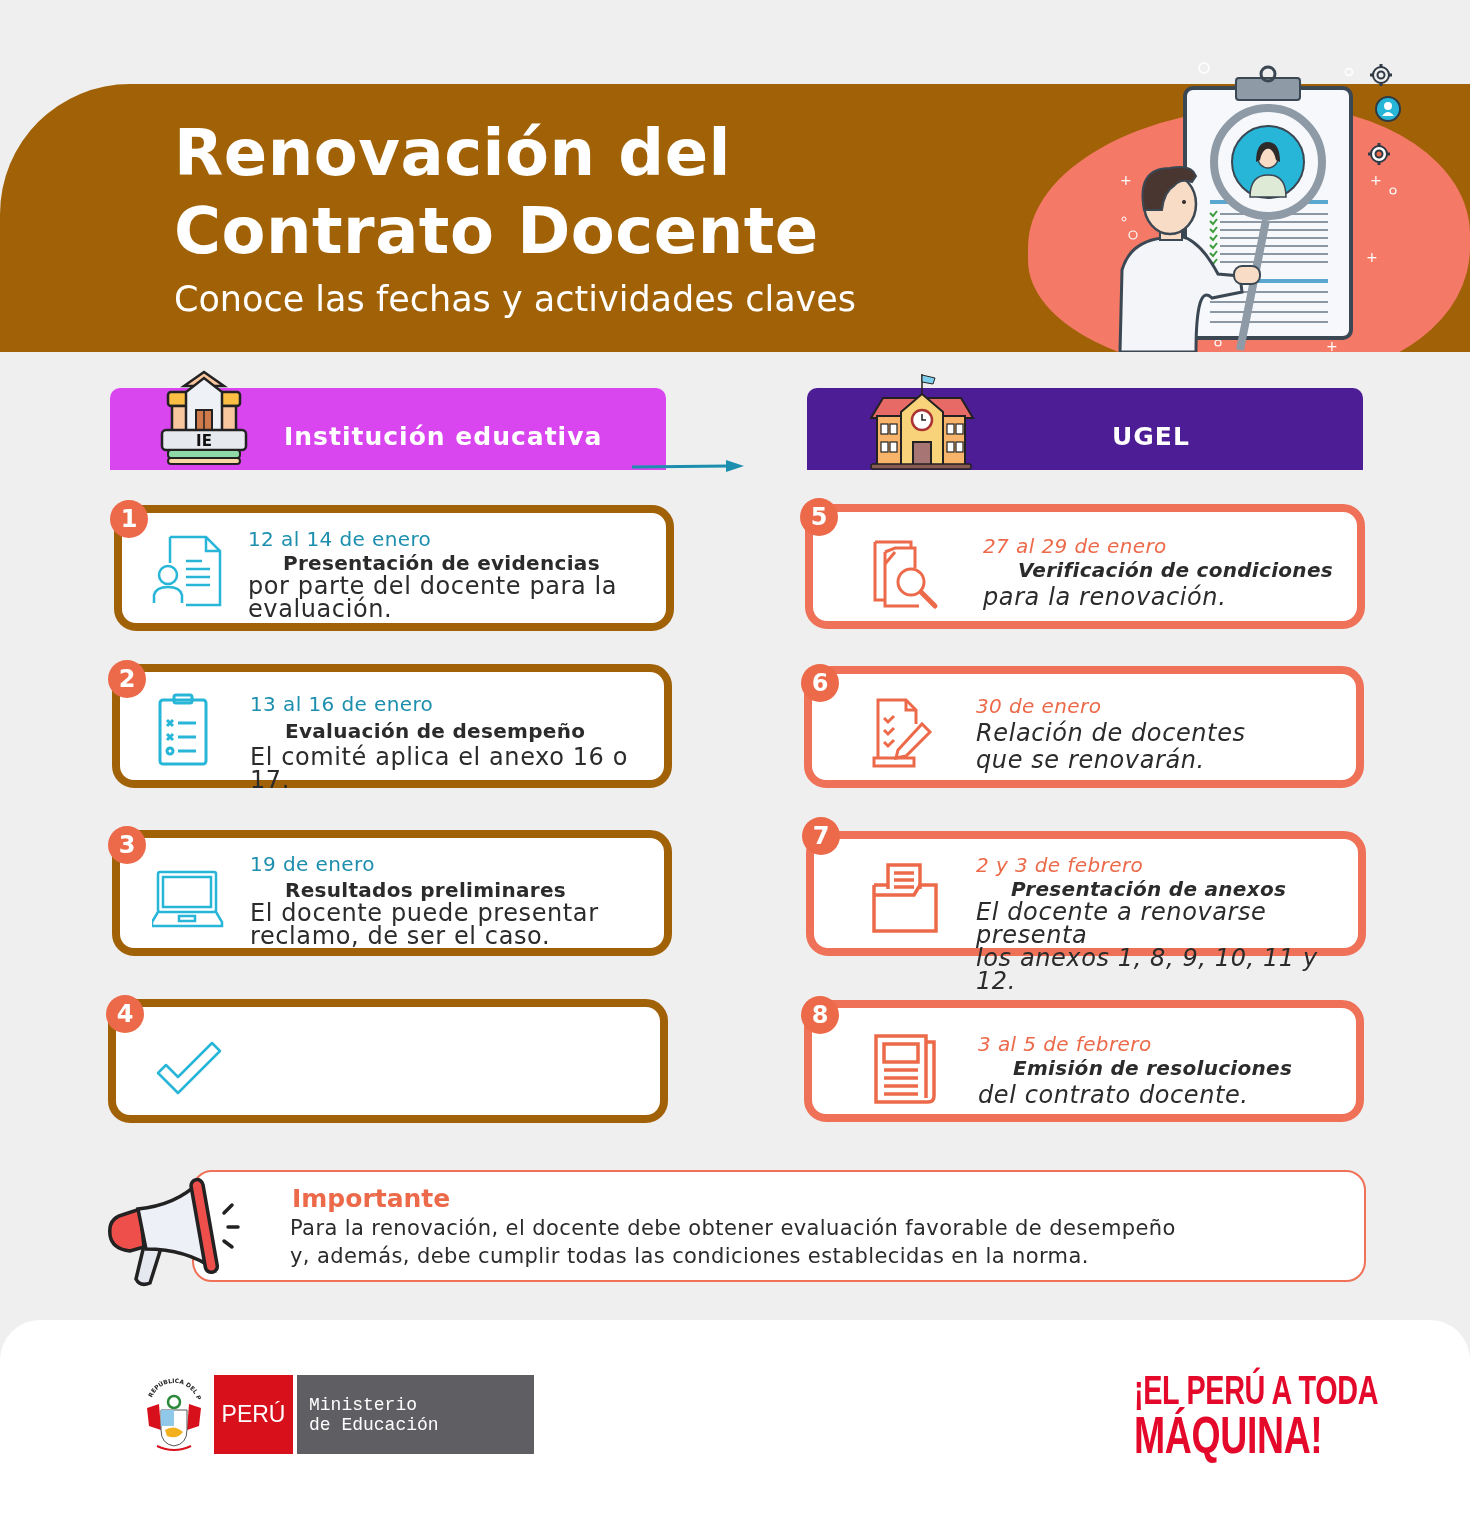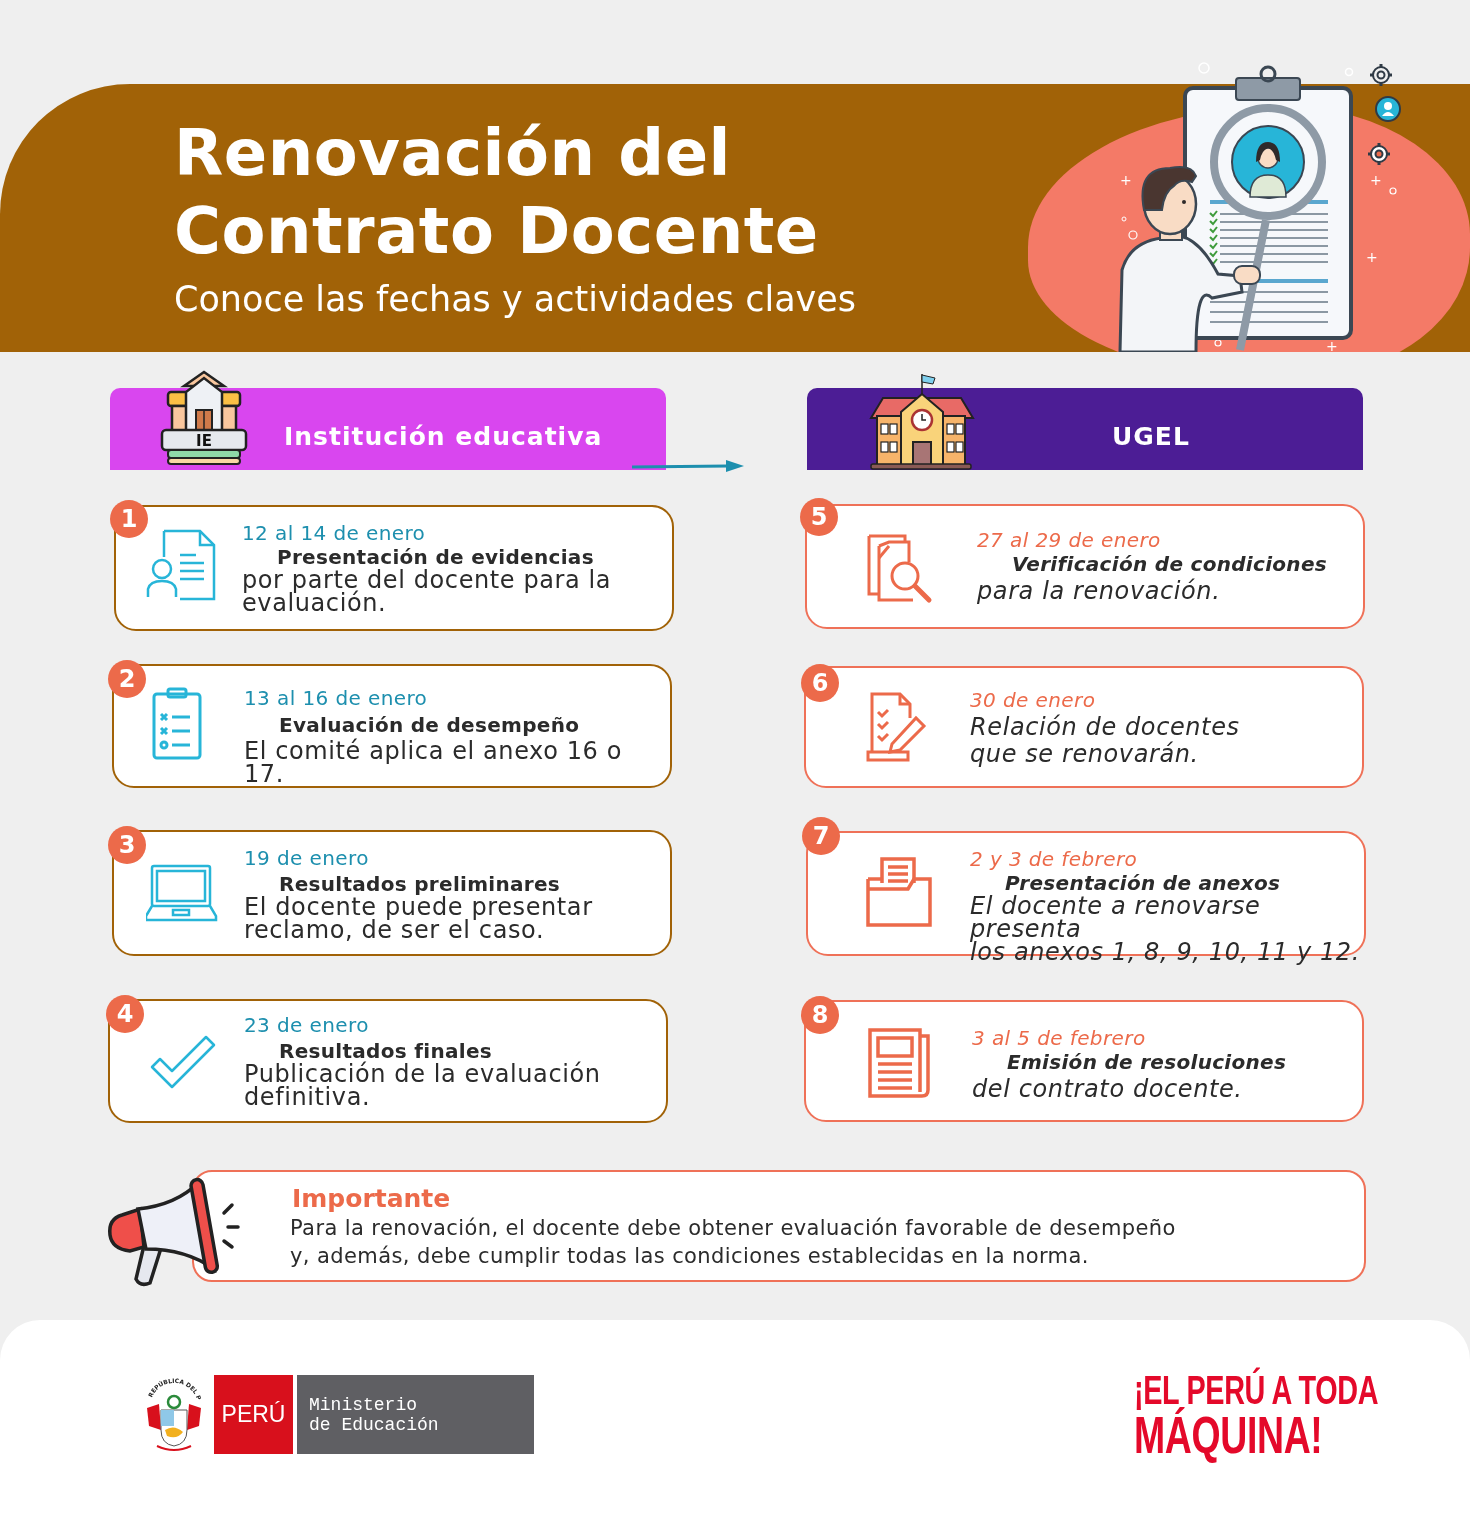--- a/index.html
+++ b/index.html
@@ -17,21 +17,21 @@
   
   .sec-head { position: absolute; height: 82px; border-top-left-radius: 10px; border-top-right-radius: 10px; }
   .sec-ie { left: 110px; top: 388px; width: 556px; background: #d946ef; }
   .sec-ugel { left: 807px; top: 388px; width: 556px; background: #4c1d95; }
   .sec-label { position: absolute; color: #fff; font-weight: bold; font-size: 25px; letter-spacing: 1px; }
   .sec-ie .sec-label { left: 174px; top: 34px; }
   .sec-ugel .sec-label { left: 305px; top: 34px; }
   .arrow { position: absolute; left: 632px; top: 459px; width: 112px; height: 16px; }
 
   
-  .card { position: absolute; background: #fff; border: 2px solid #a16207; border-radius: 22px; }
+  .card { position: absolute; background: #fff; border: 8px solid #a16207; border-radius: 22px; }
   .card.orange { border-color: #ef7158; font-style: italic; }
   .badge { position: absolute; width: 38px; height: 38px; border-radius: 50%; background: #ec6a4a; color: #fff; font-weight: bold; font-size: 24px; text-align: center; line-height: 38px; }
   .card-icon { position: absolute; width: 76px; height: 76px; }
   .card-text { position: absolute; }
   .date { font-size: 20px; line-height: 24px; letter-spacing: 0.4px; }
   .date.blue { color: #1d8fae; }
   .date.orange { color: #ec6a4a; }
   .ctitle { font-size: 20px; line-height: 24px; font-weight: bold; color: #2b2b2b; letter-spacing: 0.3px; margin-left: 35px; }
   .cdesc { font-size: 24px; line-height: 23px; color: #2b2b2b; letter-spacing: 0.6px; }
 
@@ -253,26 +253,20 @@
     <div class="cdesc">El docente puede presentar</div>
     <div class="cdesc">reclamo, de ser el caso.</div>
   </div>
 </div>
 <div class="badge" style="left:108px;top:826px;">3</div>
 
 <div class="card" style="left:108px;top:999px;width:560px;height:124px;">
   <svg class="card-icon" style="left:38px;top:26px;" viewBox="0 0 76 76">
     <path d="M4,40 L12,32 L24,44 L58,10 L66,18 L24,60 Z" fill="none" stroke="#27b5d8" stroke-width="2.5" stroke-linejoin="round"></path>
   </svg>
-  <div class="card-text" style="left:134px;top:12px;">
-    <div class="date blue">23 de enero</div>
-    <div class="ctitle" style="margin-top:2px;">Resultados finales</div>
-    <div class="cdesc">Publicación de la evaluación</div>
-    <div class="cdesc">definitiva.</div>
-  </div>
 </div>
 <div class="badge" style="left:106px;top:995px;">4</div>
 
 <div class="card orange" style="left:805px;top:504px;width:560px;height:125px;">
   <svg class="card-icon" style="left:58px;top:26px;" viewBox="0 0 76 76">
     <g fill="none" stroke="#ec6a4a" stroke-width="3">
       <path d="M4,4 L40,4 L40,10"></path>
         <path d="M4,4 L4,62 L14,62"></path>
       <path d="M14,14 L14,68 L48,68"></path>
         <path d="M14,14 L24,10 L44,10 L44,30"></path>

